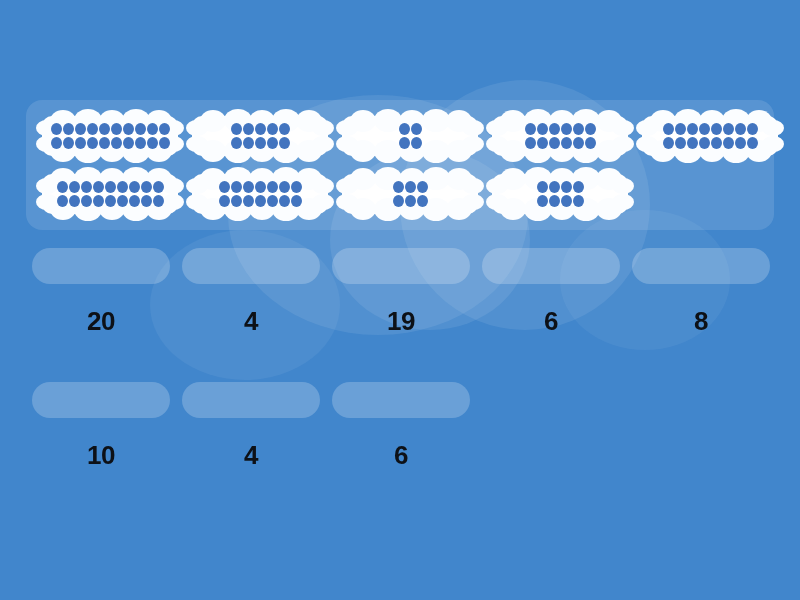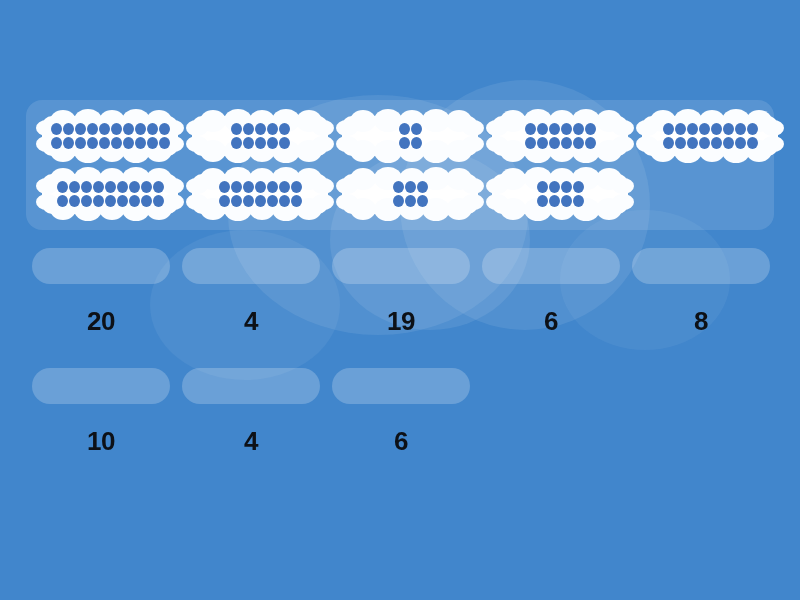--- a/index.html
+++ b/index.html
@@ -114,21 +114,21 @@
     border-radius: 50%;
     background: #4274bf;
   }
 
   
   .answers {
     position: absolute;
     left: 26px;
   }
   .answers.a1 { top: 248px; }
-  .answers.a2 { top: 368px; }
+  .answers.a2 { top: 382px; }
 
   .answer-group { display: flex; }
   .answer-item {
     width: 150px;
     margin-right: 0px;
     display: flex;
     flex-direction: column;
     align-items: center;
   }
   .dropzone {

